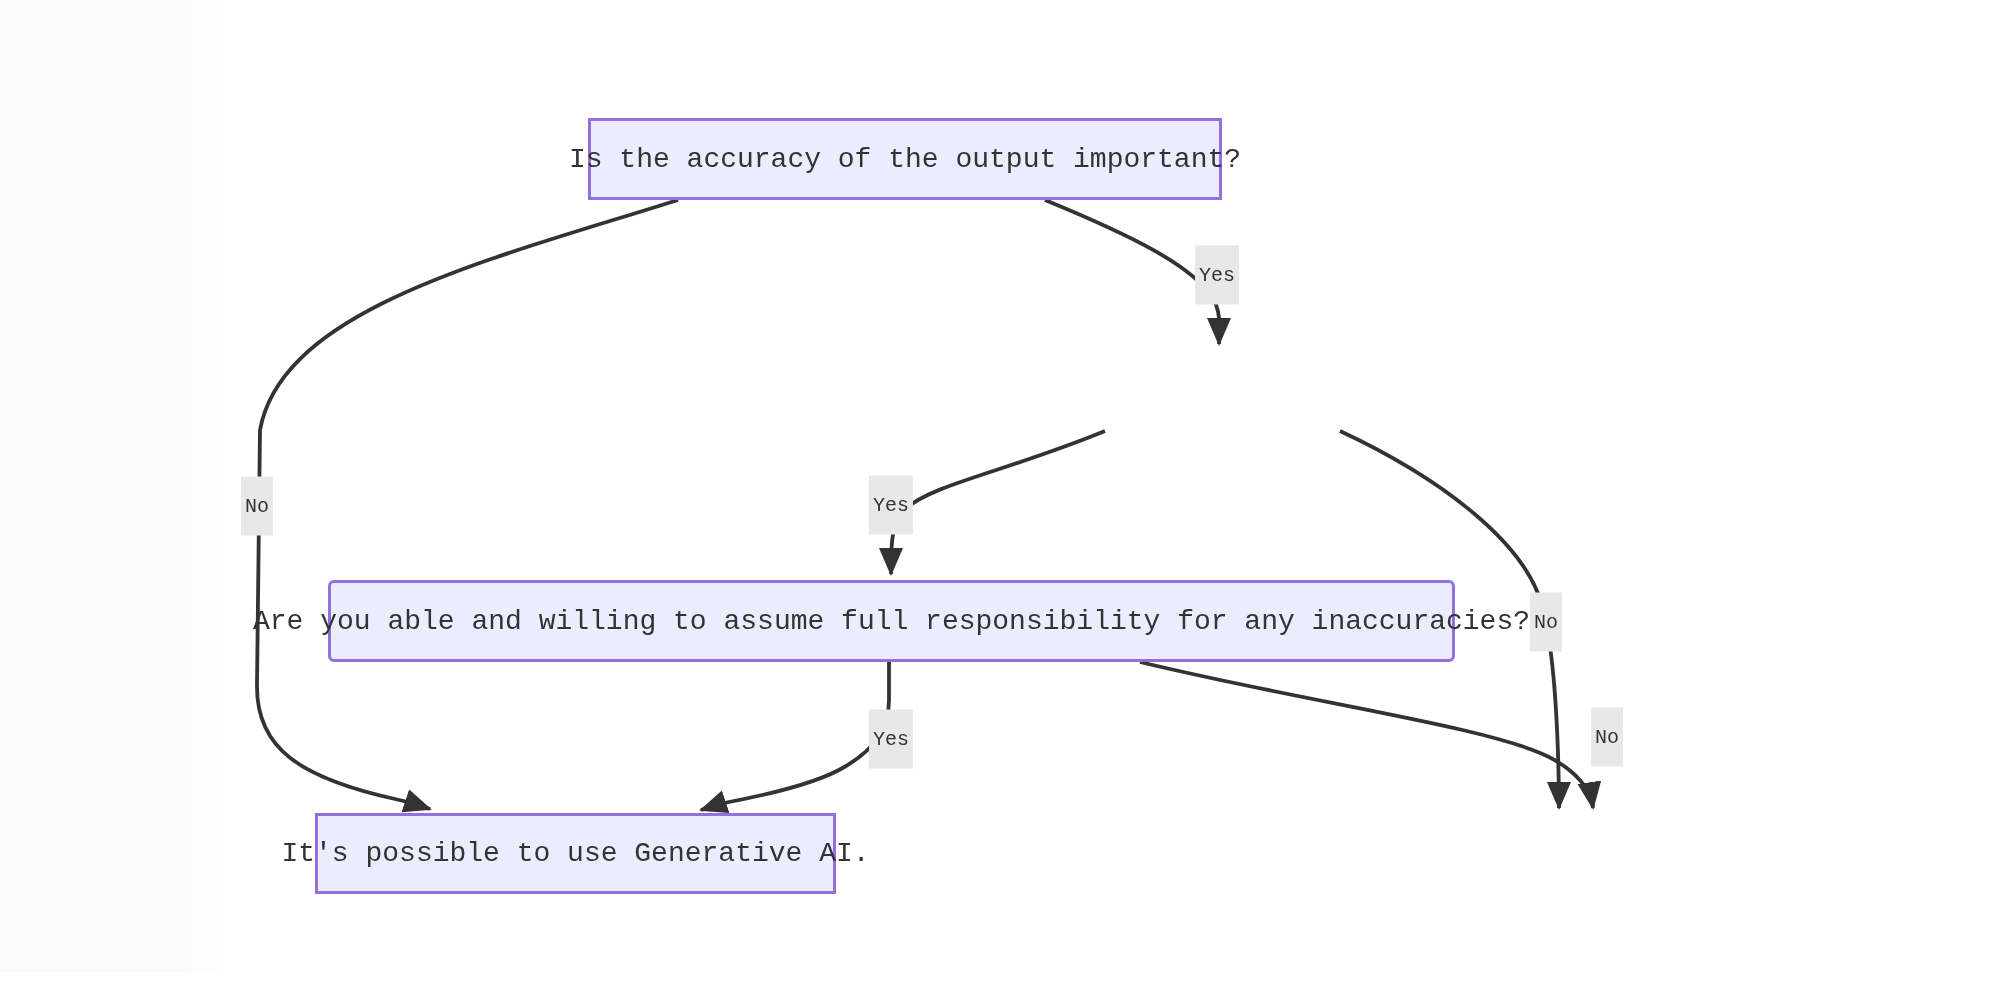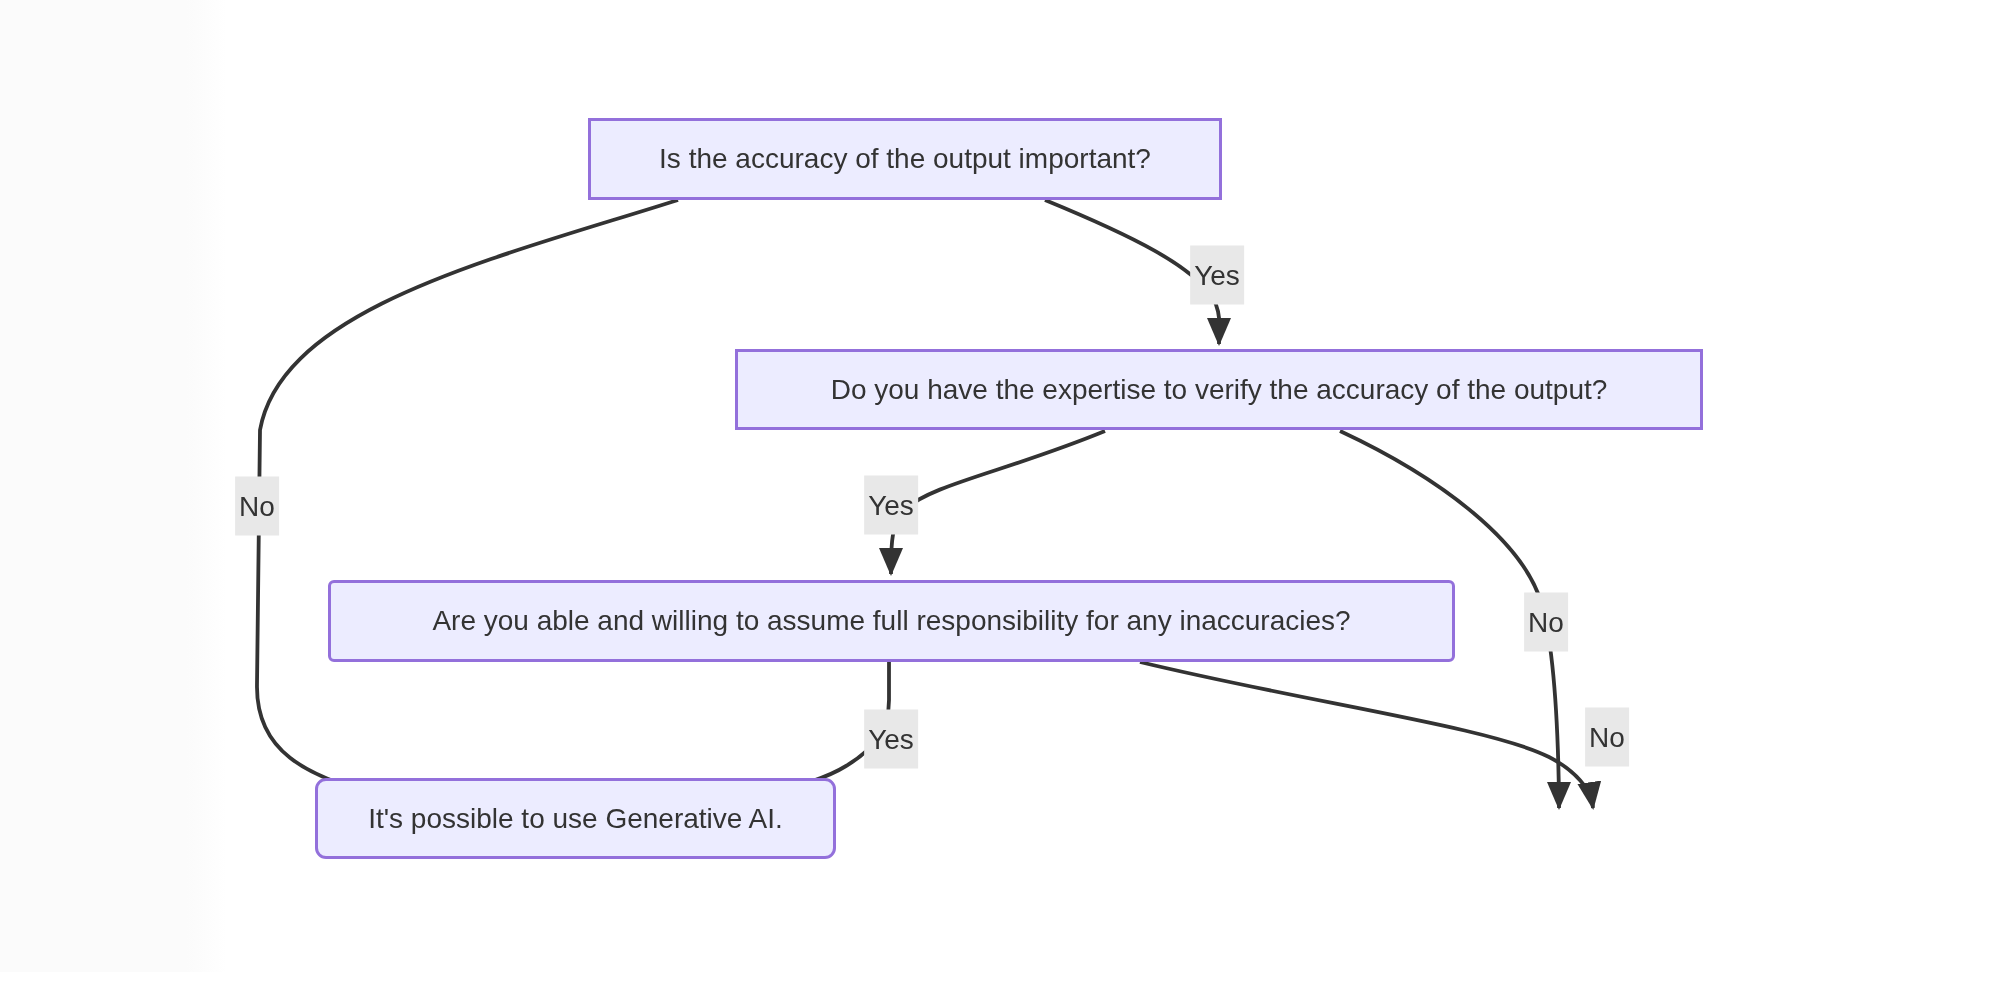--- a/index.html
+++ b/index.html
@@ -1,20 +1,20 @@
 <!DOCTYPE html>
 <html><head>
 <meta charset="utf-8">
 <style>
   html,body{margin:0;padding:0;background:#ffffff;}
   .canvas{
     position:relative;
     width:1991px;height:972px;
     background:#ffffff;
-    font-family:Liberation Sans, sans-serif;
+    font-family:Liberation Mono, monospace;
     overflow:hidden;
   }
   .left-band{
     position:absolute;left:0;top:0;width:227px;height:972px;
     background:linear-gradient(to right,#fbfbfb 0%,#fbfbfb 82%,#ffffff 100%);
   }
   svg.edges{position:absolute;left:0;top:0;width:1991px;height:1000px;}
   svg.edges path.edge{fill:none;stroke:var(--edge,#333333);stroke-width:3.8px;}
   .node{
     position:absolute;
@@ -25,30 +25,30 @@
     font-size:28px;
     display:flex;align-items:center;justify-content:center;
     text-align:center;
     white-space:nowrap;
   }
   .edge-label{
     position:absolute;
     transform:translate(-50%,-50%);
     background:var(--label-bg,#e8e8e8);
     color:var(--text,#333333);
-    font-size:28px;
+    font-size:20px;
     line-height:35px;
     padding:12px 4px;
     white-space:nowrap;
   }
   
   #n-q1{left:588px;top:118px;width:634px;height:82px;}
   #n-q2{left:735px;top:349px;width:968px;height:81px;}
   #n-q3{left:328px;top:580px;width:1127px;height:82px;border-radius:6px;}
-  #n-ok{left:315px;top:778px;width:521px;height:81px;border-radius:11px;}
+  #n-ok{left:315px;top:813px;width:521px;height:81px;}
   #n-stop{left:1316px;top:813px;width:521px;height:81px;}
   
   #el-0{left:257px;top:506px;}
   #el-1{left:1217px;top:275px;}
   #el-2{left:891px;top:505px;}
   #el-3{left:1546px;top:622px;}
   #el-4{left:891px;top:739px;}
   #el-5{left:1607px;top:737px;}
 </style>
 </head>
@@ -73,21 +73,20 @@
 
     <path class="edge" d="M 1340,431 C 1445,480 1523,543 1541,602 C 1553,642 1558,722 1559,798 L 1559,808" marker-end="url(#arrow)"></path>
 
     <path class="edge" d="M 889,662 L 889,700 C 889,728 876,748 846,766 C 822,781 772,794 724,803 L 716,805 L 701,810" marker-end="url(#arrow)"></path>
 
     <path class="edge" d="M 1140,662 C 1310,703 1490,727 1549,757 C 1578,772 1589,790 1592,801 L 1593,808" marker-end="url(#arrow)"></path>
   </svg>
 
   <div class="node" id="n-q1">Is the accuracy of the output important?</div>
 
-  <div class="node" id="n-q2">Do you have the expertise to verify the accuracy of the output?</div>
 
   <div class="node" id="n-q3">Are you able and willing to assume full responsibility for any inaccuracies?</div>
 
   <div class="node" id="n-ok">It's possible to use Generative AI.</div>
 
 
   <div class="edge-label" id="el-0">No</div>
 
   <div class="edge-label" id="el-1">Yes</div>
 

